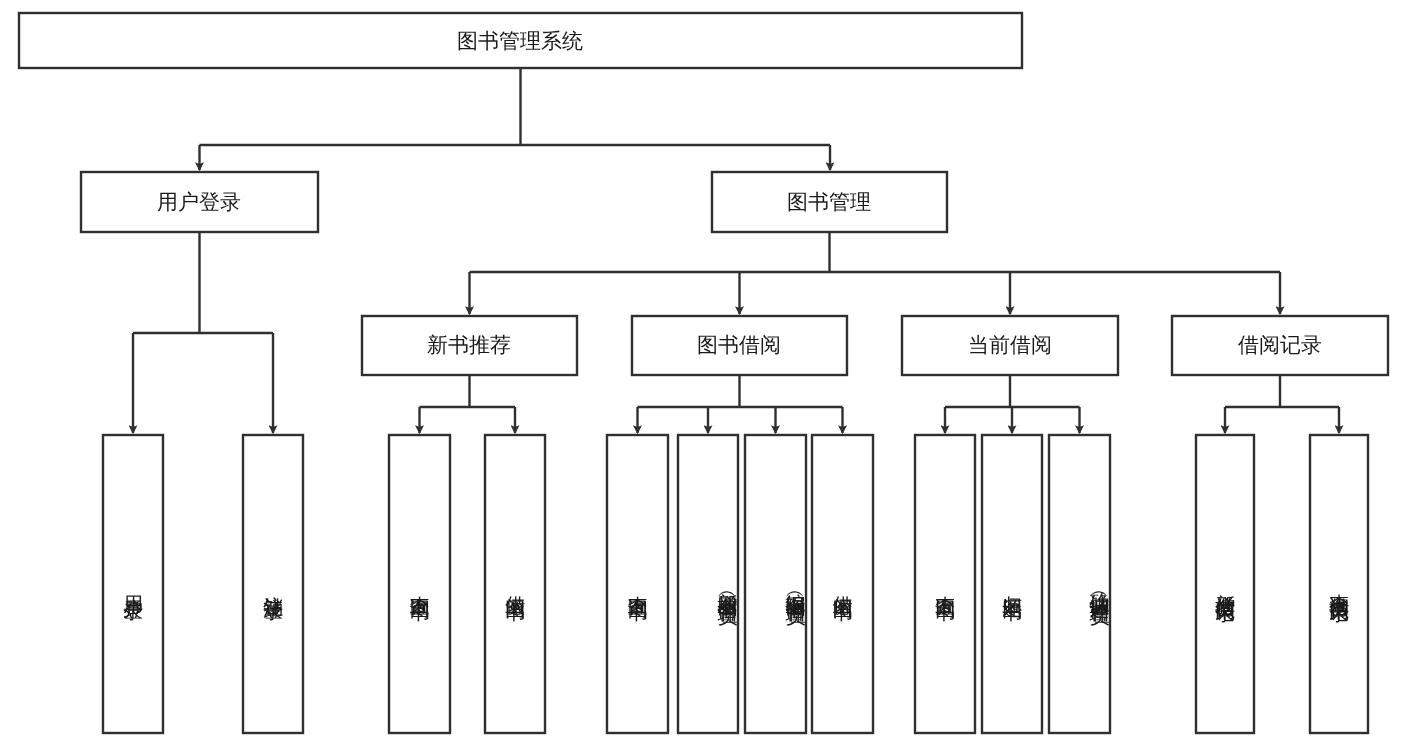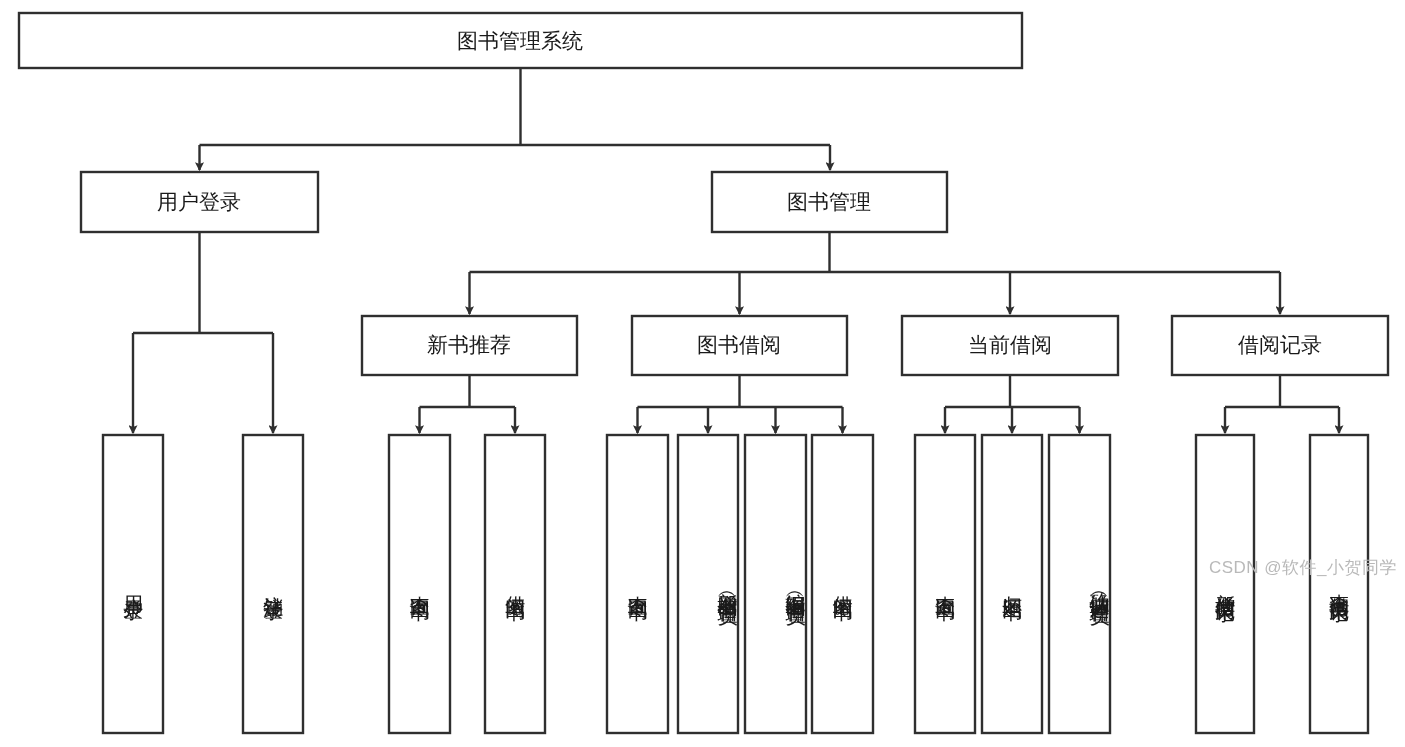--- a/index.html
+++ b/index.html
@@ -185,15 +185,14 @@
   <div class="leaf-label" style="left:607px;  top:435px; width:61px; height:298px;">查询图书</div>
   <div class="leaf-label" style="left:678px;  top:435px; width:60px; height:298px; align-items:flex-start; padding-top:4px; box-sizing:border-box;">新增图书（管理员）</div>
   <div class="leaf-label" style="left:745px;  top:435px; width:61px; height:298px; align-items:flex-start; padding-top:4px; box-sizing:border-box;">编辑图书（管理员）</div>
   <div class="leaf-label" style="left:812px;  top:435px; width:61px; height:298px;">借阅图书</div>
   <div class="leaf-label" style="left:915px;  top:435px; width:60px; height:298px;">查询图书</div>
   <div class="leaf-label" style="left:982px;  top:435px; width:60px; height:298px;">归还图书</div>
   <div class="leaf-label" style="left:1049px; top:435px; width:61px; height:298px; align-items:flex-start; padding-top:4px; box-sizing:border-box;">确认归还（管理员）</div>
   <div class="leaf-label" style="left:1196px; top:435px; width:58px; height:298px;">新增借阅记录</div>
   <div class="leaf-label" style="left:1310px; top:435px; width:58px; height:298px;">查询借阅记录</div>
 
-  <div class="watermark">CSDN @软件_小贺同学</div>
 
 </div>
 
 </body></html>

